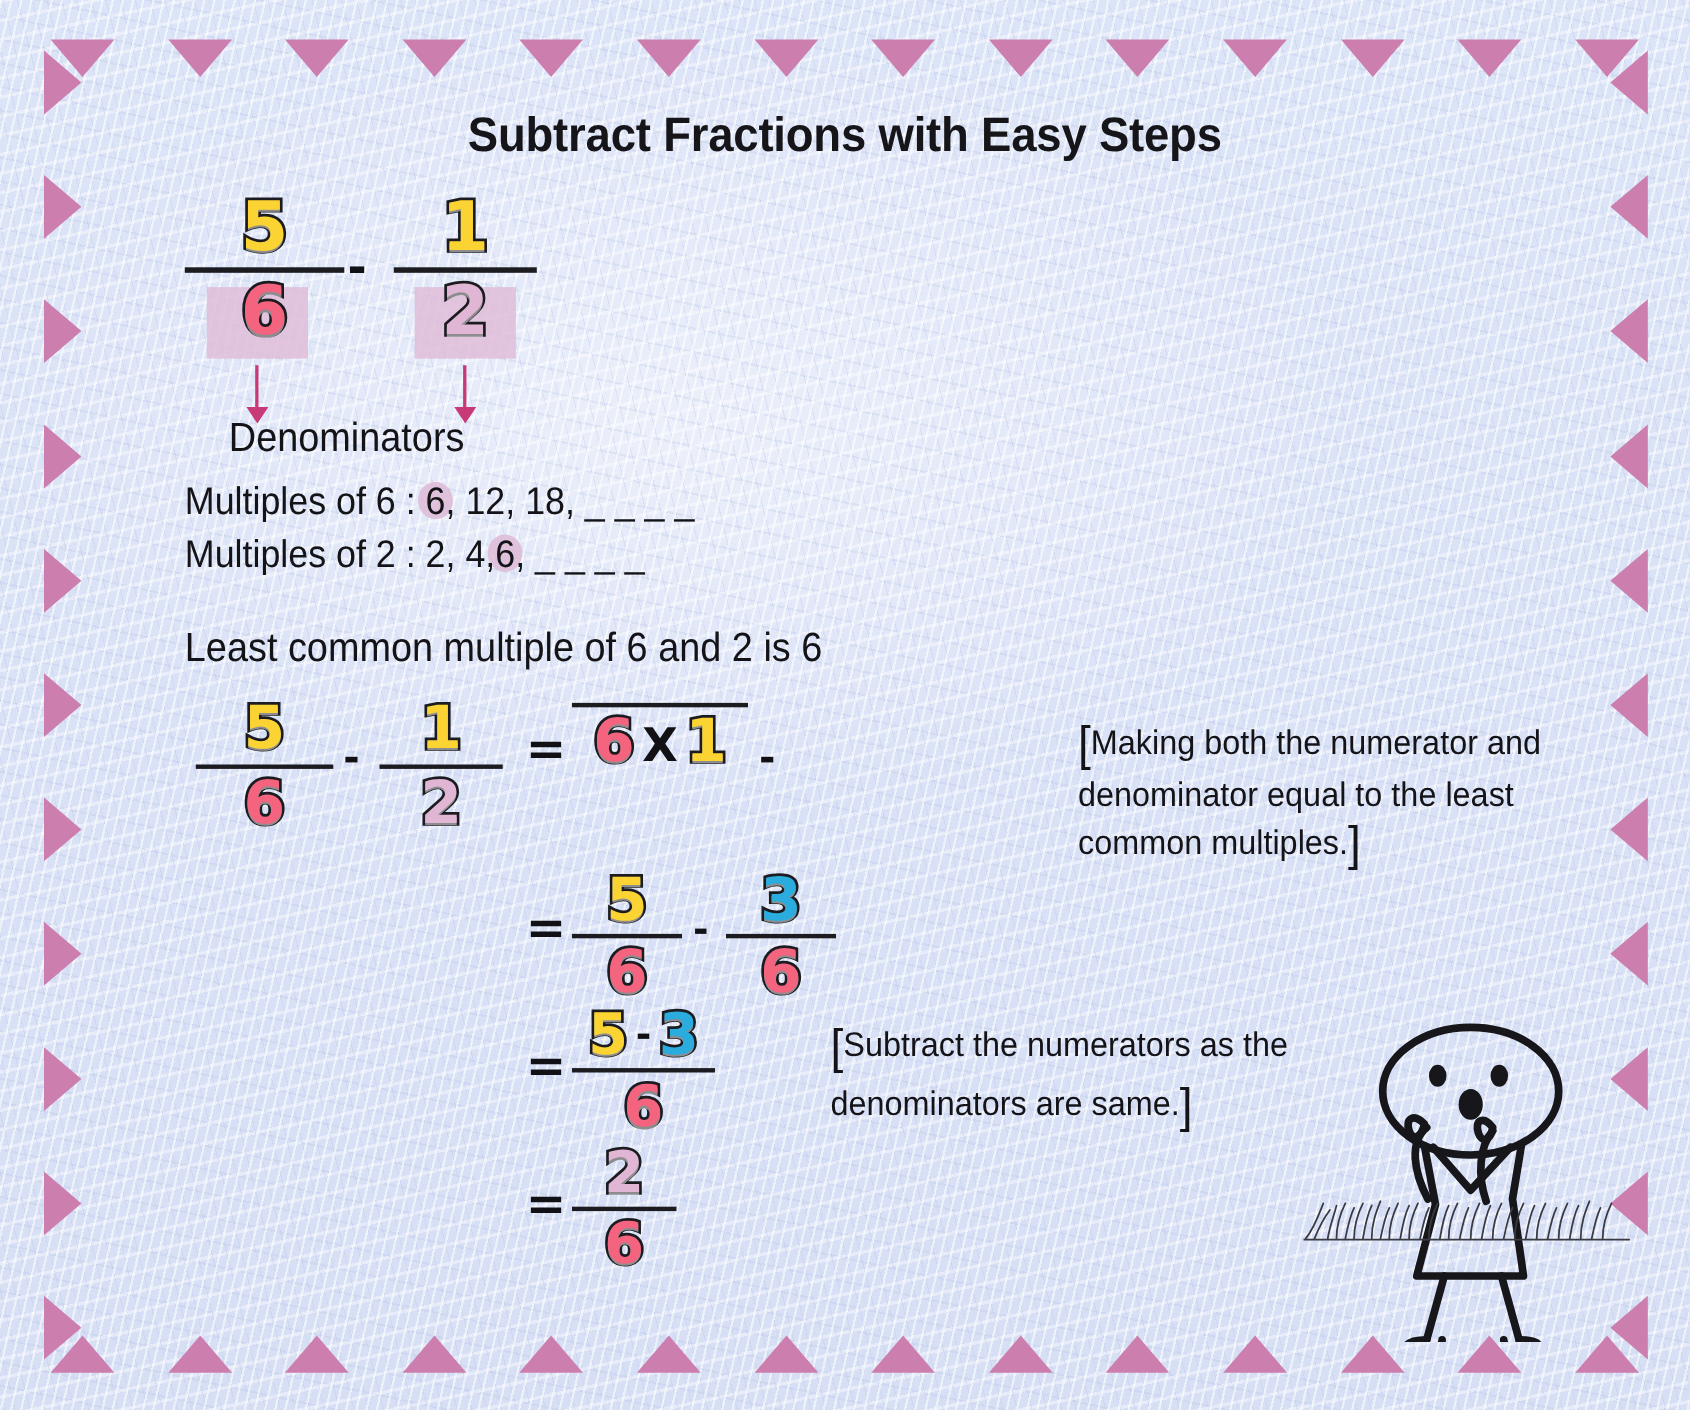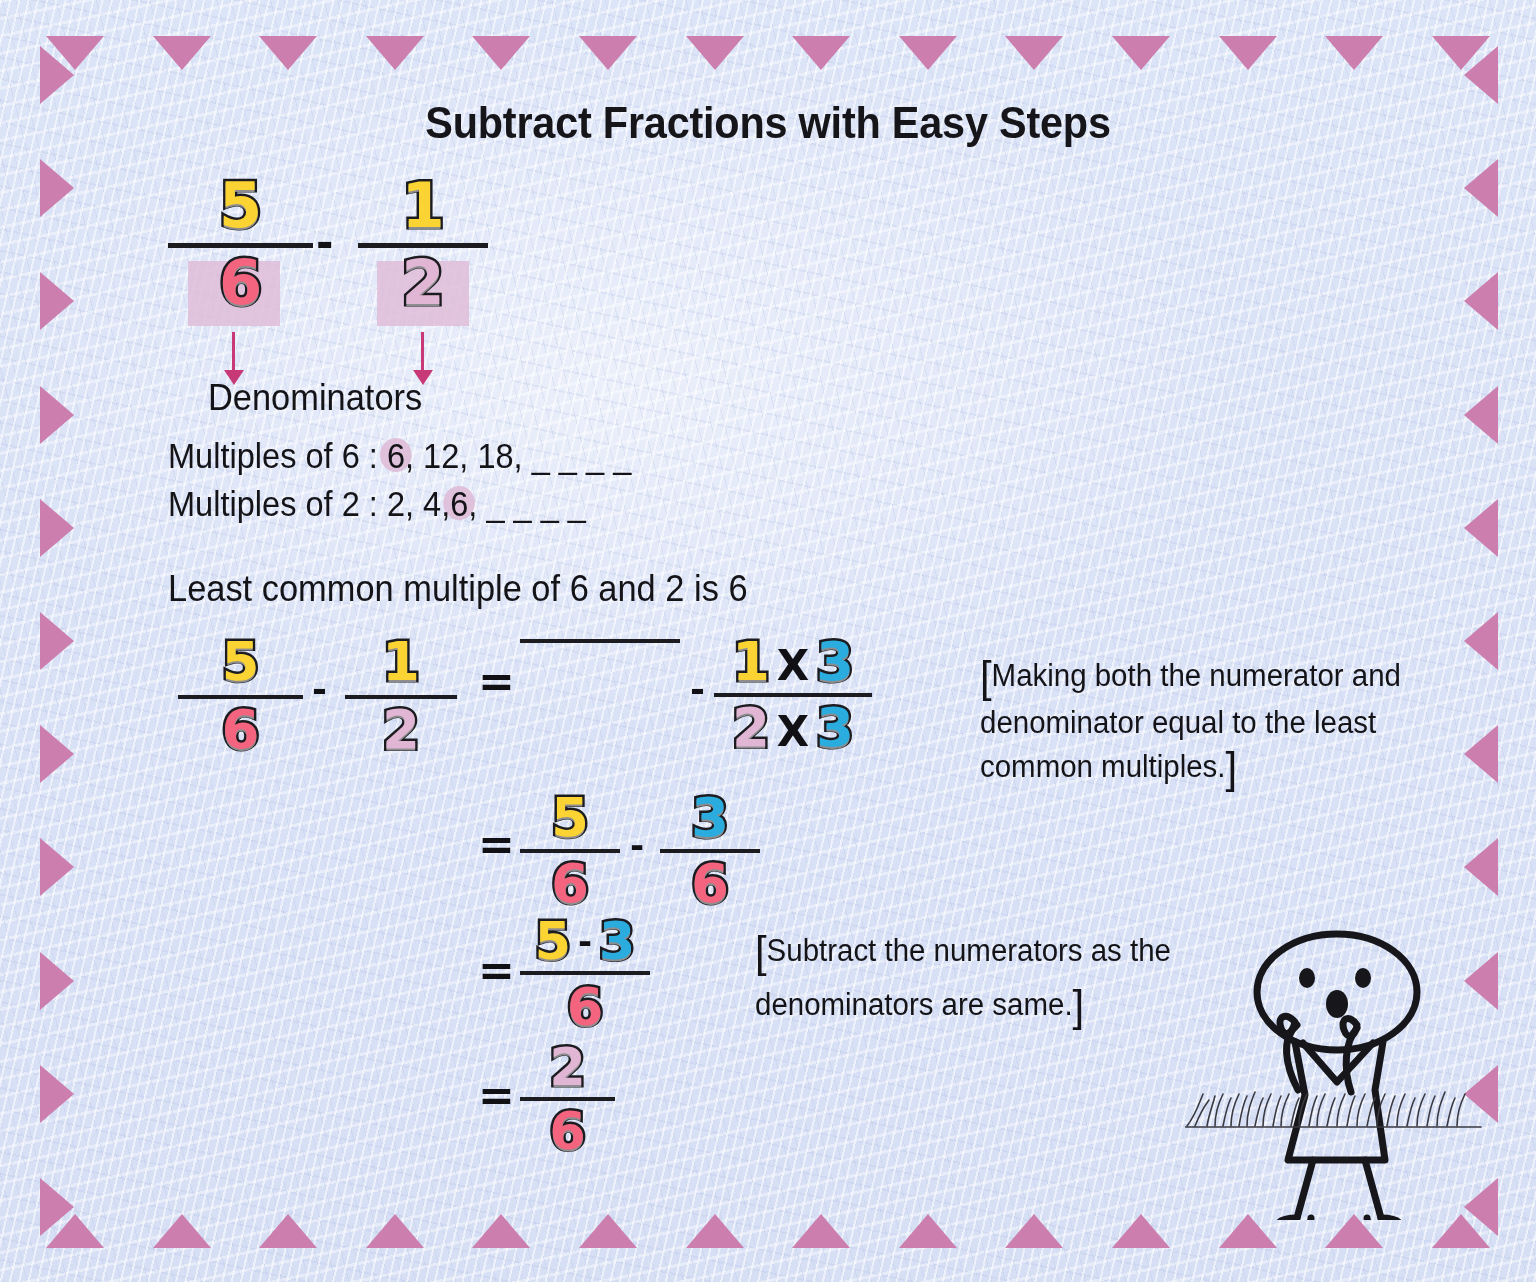--- a/index.html
+++ b/index.html
@@ -260,33 +260,27 @@
   <div class="frac" style="left:345px; top:635px; width:112px;">
     <span class="num digit d-yellow" style="font-size:54px;">1</span>
     <span class="bar" style="width:112px; height:4px; margin-top:6px; margin-bottom:4px;"></span>
     <span class="den digit d-mauve" style="font-size:54px;">2</span>
   </div>
 
   <span class="op" style="position:absolute; left:478px; top:659px; font-size:44px;">=</span>
 
   <div class="frac" style="left:520px; top:635px; width:160px;">
     <span class="bar" style="width:160px; height:4px; margin-top:4px; margin-bottom:4px;"></span>
+    <span class="den" style="display:block; white-space:nowrap;">
+      <span class="digit d-pink" style="font-size:54px;">6</span><span class="op" style="font-size:42px; padding:0 7px;">X</span><span class="digit d-yellow" style="font-size:54px;">1</span>
+    </span>
   </div>
 
   <span class="op" style="position:absolute; left:690px; top:672px; font-size:36px;">-</span>
 
-  <div class="frac" style="left:714px; top:635px; width:158px;">
-    <span class="num" style="display:block; white-space:nowrap;">
-      <span class="digit d-yellow" style="font-size:54px;">1</span><span class="op" style="font-size:42px; padding:0 7px;">X</span><span class="digit d-cyan" style="font-size:54px;">3</span>
-    </span>
-    <span class="bar" style="width:158px; height:4px; margin-top:4px; margin-bottom:4px;"></span>
-    <span class="den" style="display:block; white-space:nowrap;">
-      <span class="digit d-mauve" style="font-size:54px;">2</span><span class="op" style="font-size:42px; padding:0 7px;">X</span><span class="digit d-cyan" style="font-size:54px;">3</span>
-    </span>
-  </div>
 
   <div class="note" style="left:980px; top:650px; width:520px;">
     <span class="brk">[</span><span>Making both the numerator and denominator equal to the least common multiples.</span><span class="brk">]</span>
   </div>
 
   <span class="op" style="position:absolute; left:478px; top:822px; font-size:44px;">=</span>
 
   <div class="frac" style="left:520px; top:791px; width:100px;">
     <span class="num digit d-yellow" style="font-size:54px;">5</span>
     <span class="bar" style="width:100px; height:4px; margin-top:4px; margin-bottom:4px;"></span>

